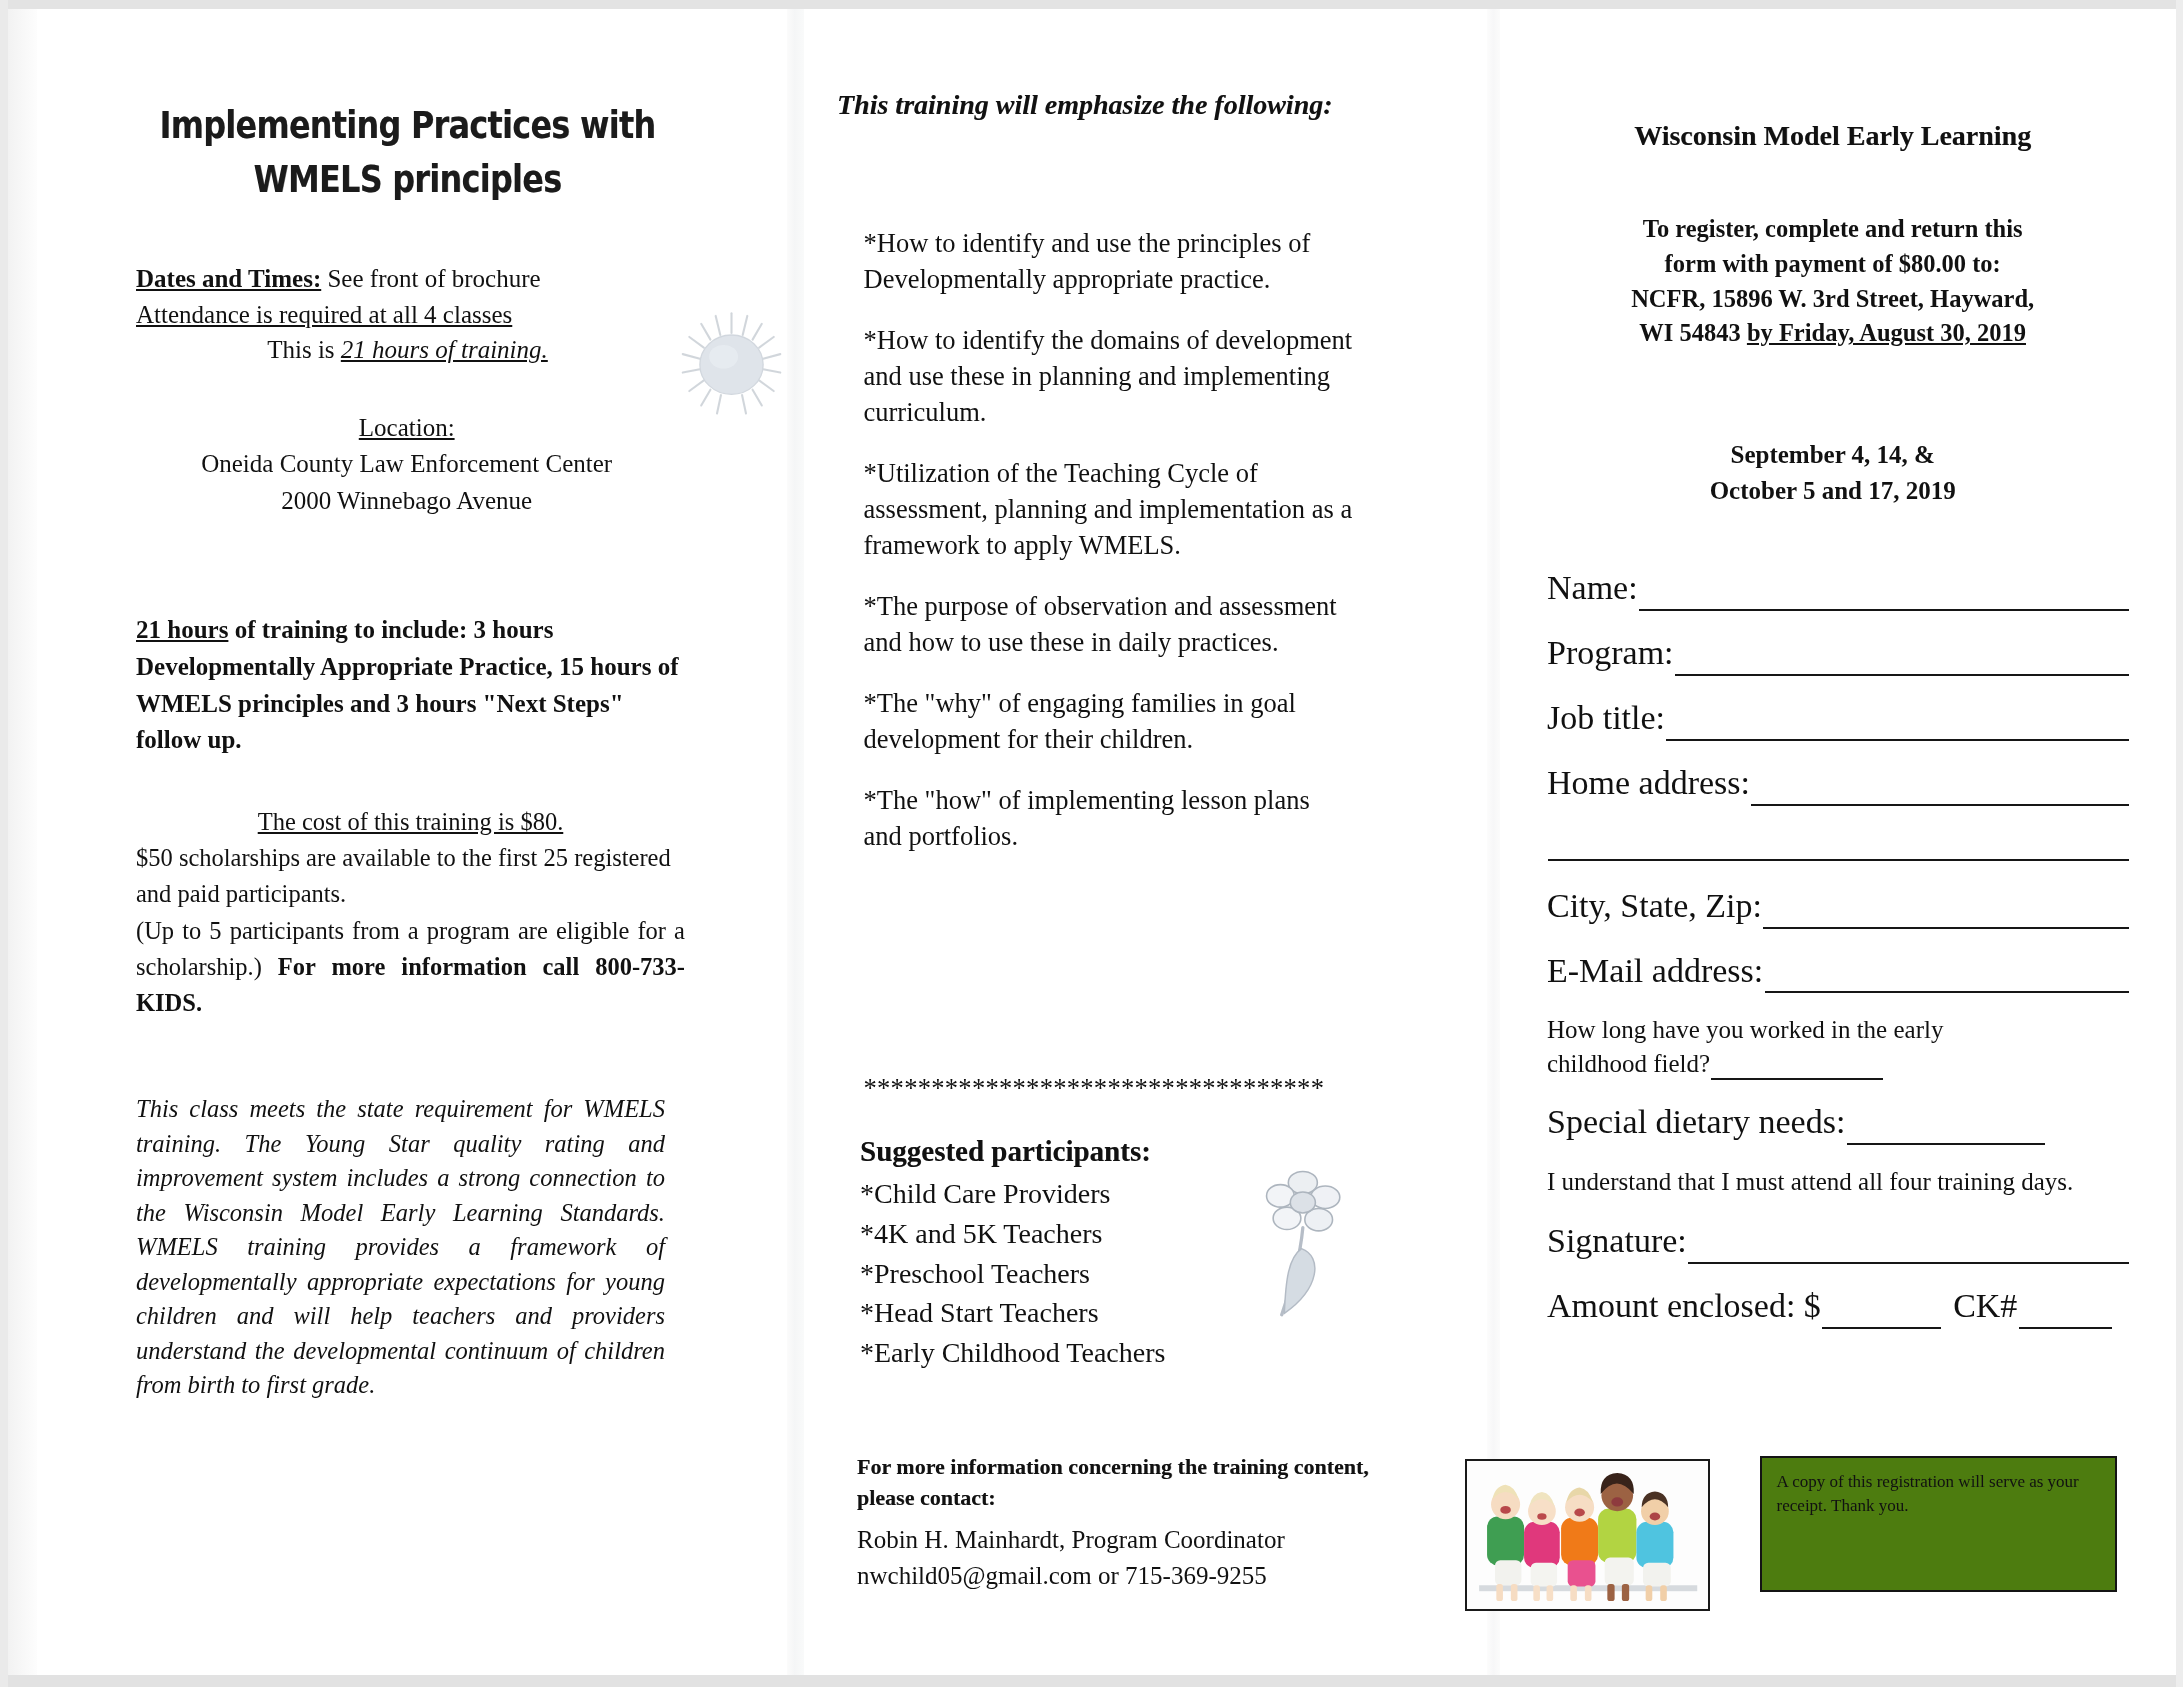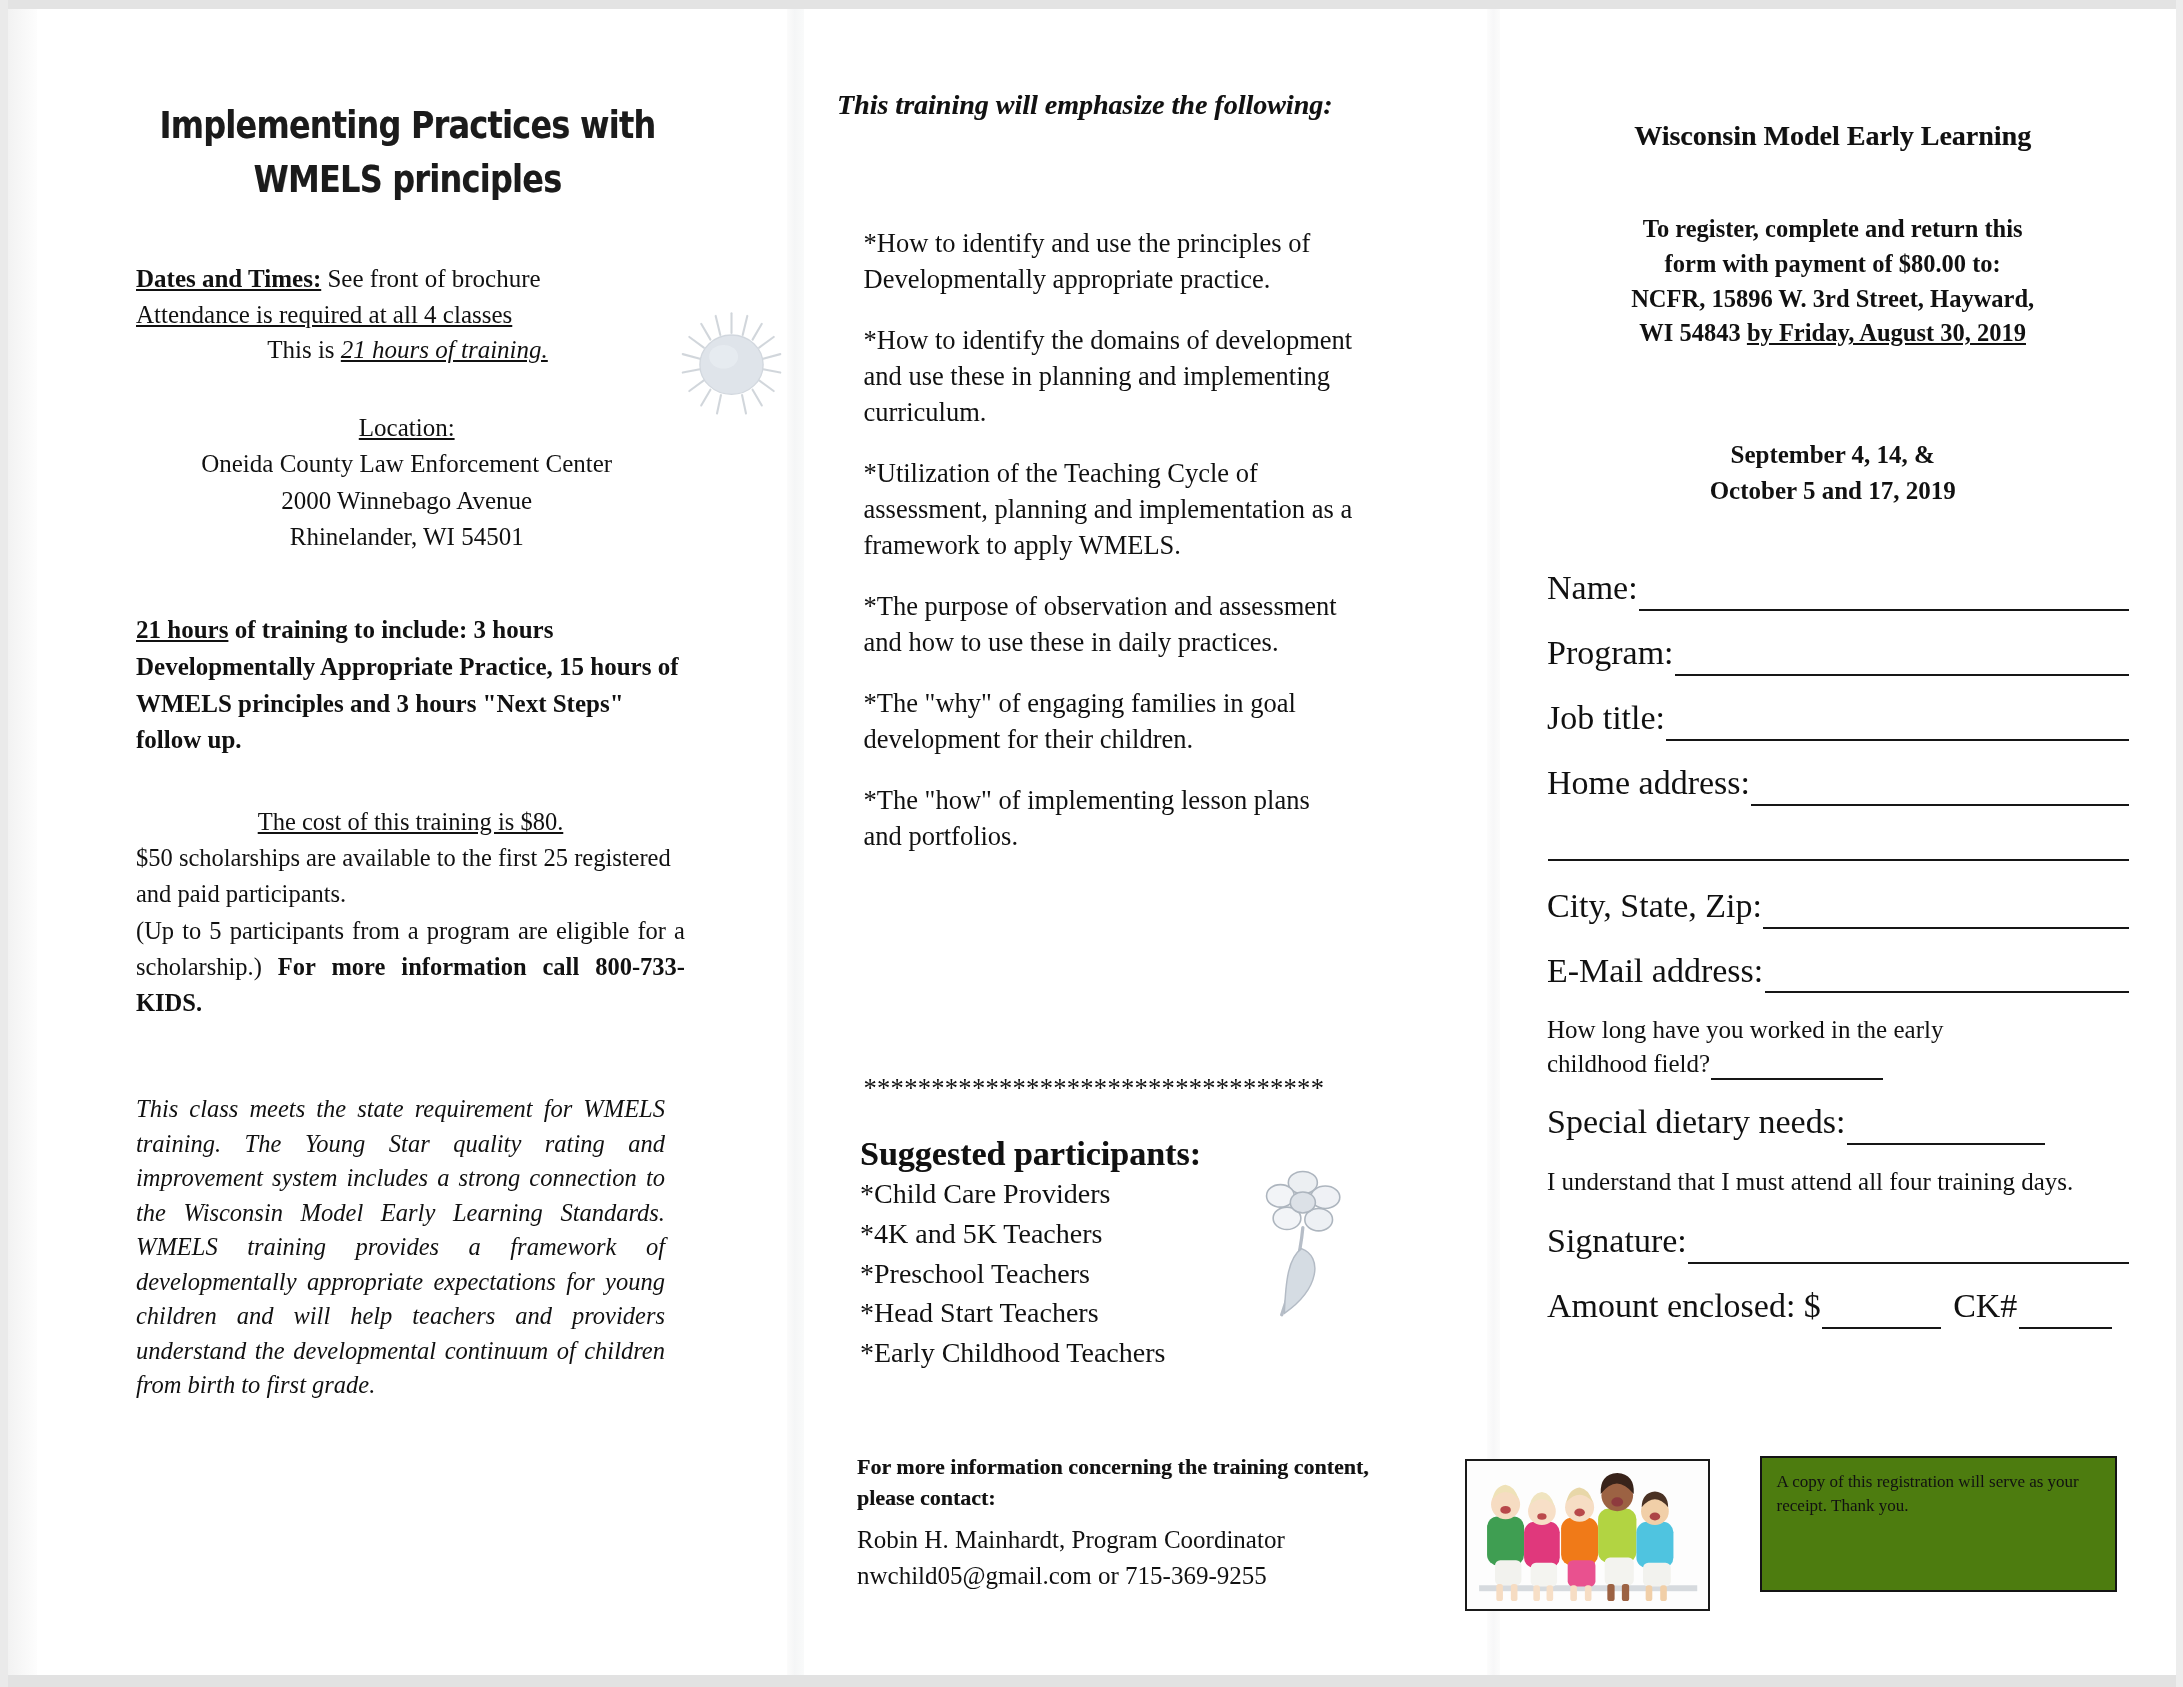--- a/index.html
+++ b/index.html
@@ -116,21 +116,21 @@
   }
   .m-list .item { margin-bottom:25px; }
   .stars {
     position:absolute; left:26.5px; top:1075px; width:516px;
     font-size:26.5px; letter-spacing:0.3px; line-height:1;
     font-family:"Liberation Serif", serif;
     white-space:nowrap; overflow:hidden;
   }
   .m-sugg-head {
     position:absolute; left:23px; top:1135px; width:503px;
-    font-size:34px; font-weight:bold;
+    font-size:29px; font-weight:bold;
     text-shadow:0.3px 0.3px 0 #9c9c9c;
   }
   .m-sugg {
     position:absolute; left:23px; top:1174px; width:516px;
     font-size:28px; line-height:1.42;
   }
   .flower {
     position:absolute; left:1254px; top:1164px;
     width:99px; height:172px; opacity:.72;
   }
@@ -255,21 +255,20 @@
         <line x1="112" y1="160" x2="106" y2="132"></line>
       </g>
       <ellipse cx="90" cy="86" rx="48" ry="45" fill="#ccd4de" stroke="#b6bfca" stroke-width="2"></ellipse>
       <ellipse cx="78" cy="74" rx="22" ry="18" fill="#dbe2ea" opacity=".8"></ellipse>
     </svg>
 
     <div class="blk l-location ctr">
       <div class="u">Location:</div>
       <div>Oneida County Law Enforcement Center</div>
       <div>2000 Winnebago Avenue</div>
-      <div>Rhinelander, WI 54501</div>
     </div>
 
     <div class="blk l-hours">
       <span class="u">21 hours</span><span> of training to include: 3 hours Developmentally Appropriate Practice, 15 hours of WMELS principles and 3 hours "Next Steps" follow up.</span>
     </div>
 
     <div class="blk l-cost">
       <span class="cost-head u">The cost of this training is $80.</span>
       <span>$50 scholarships are available to the first 25 registered and paid participants.</span>
     </div>

